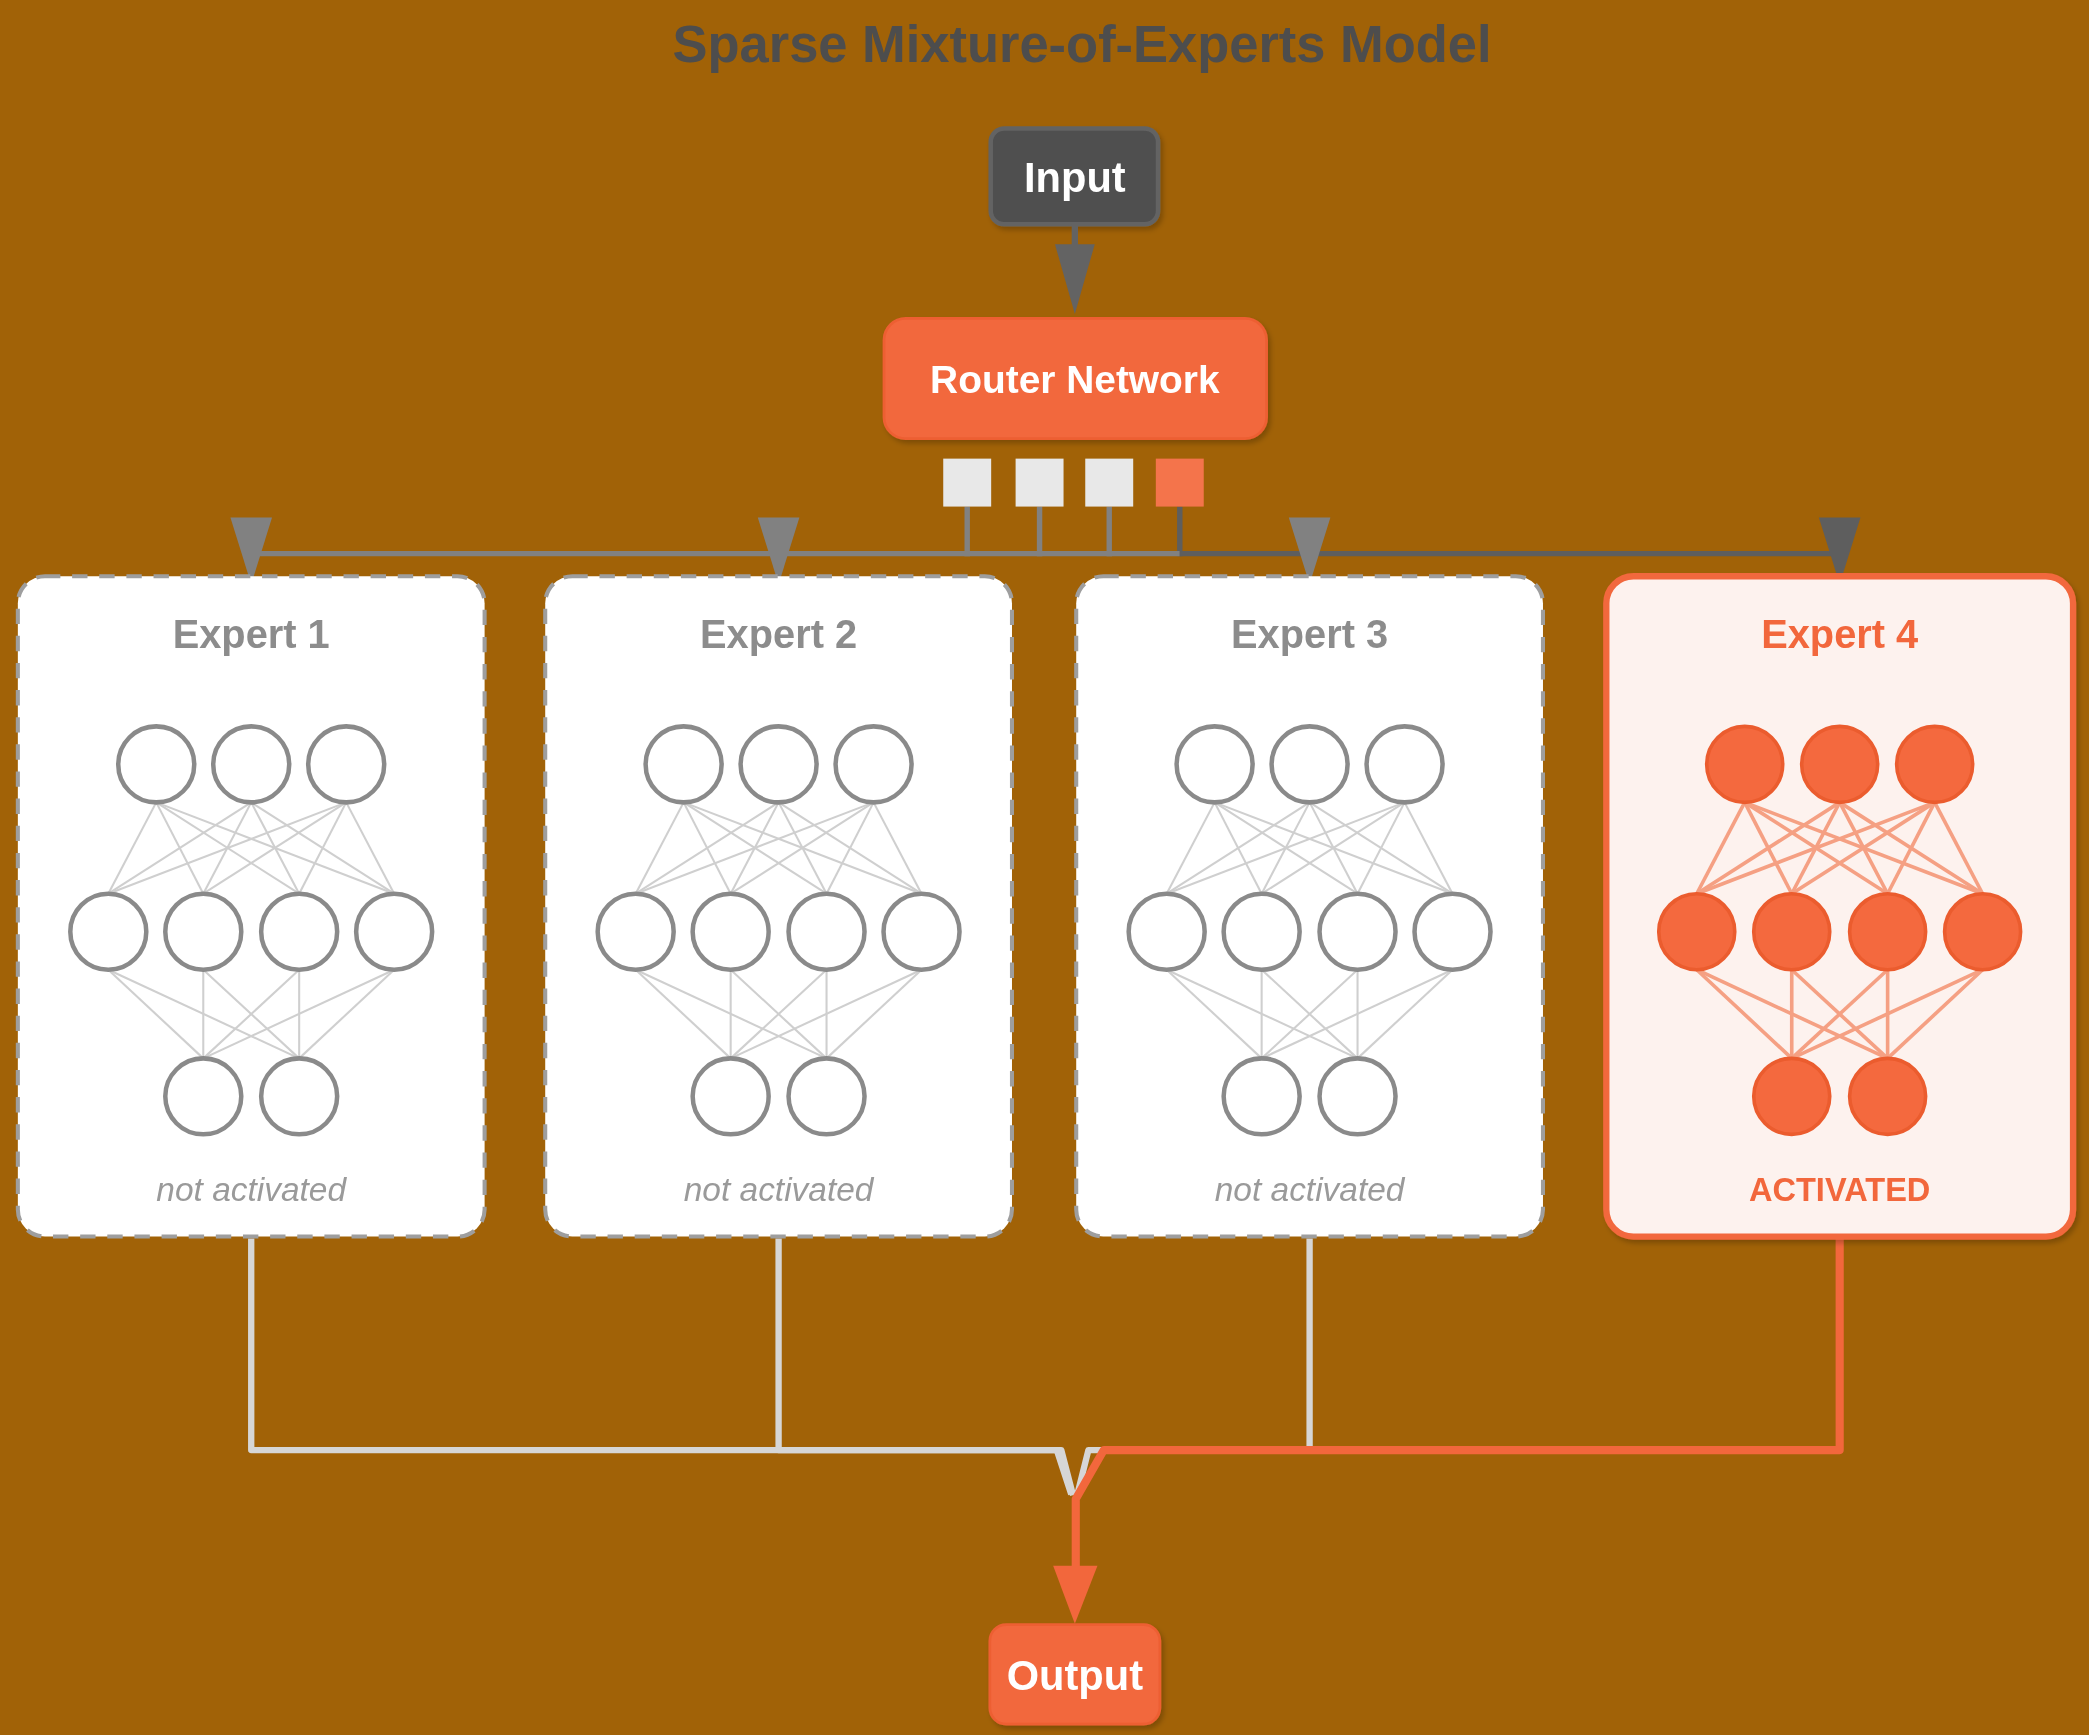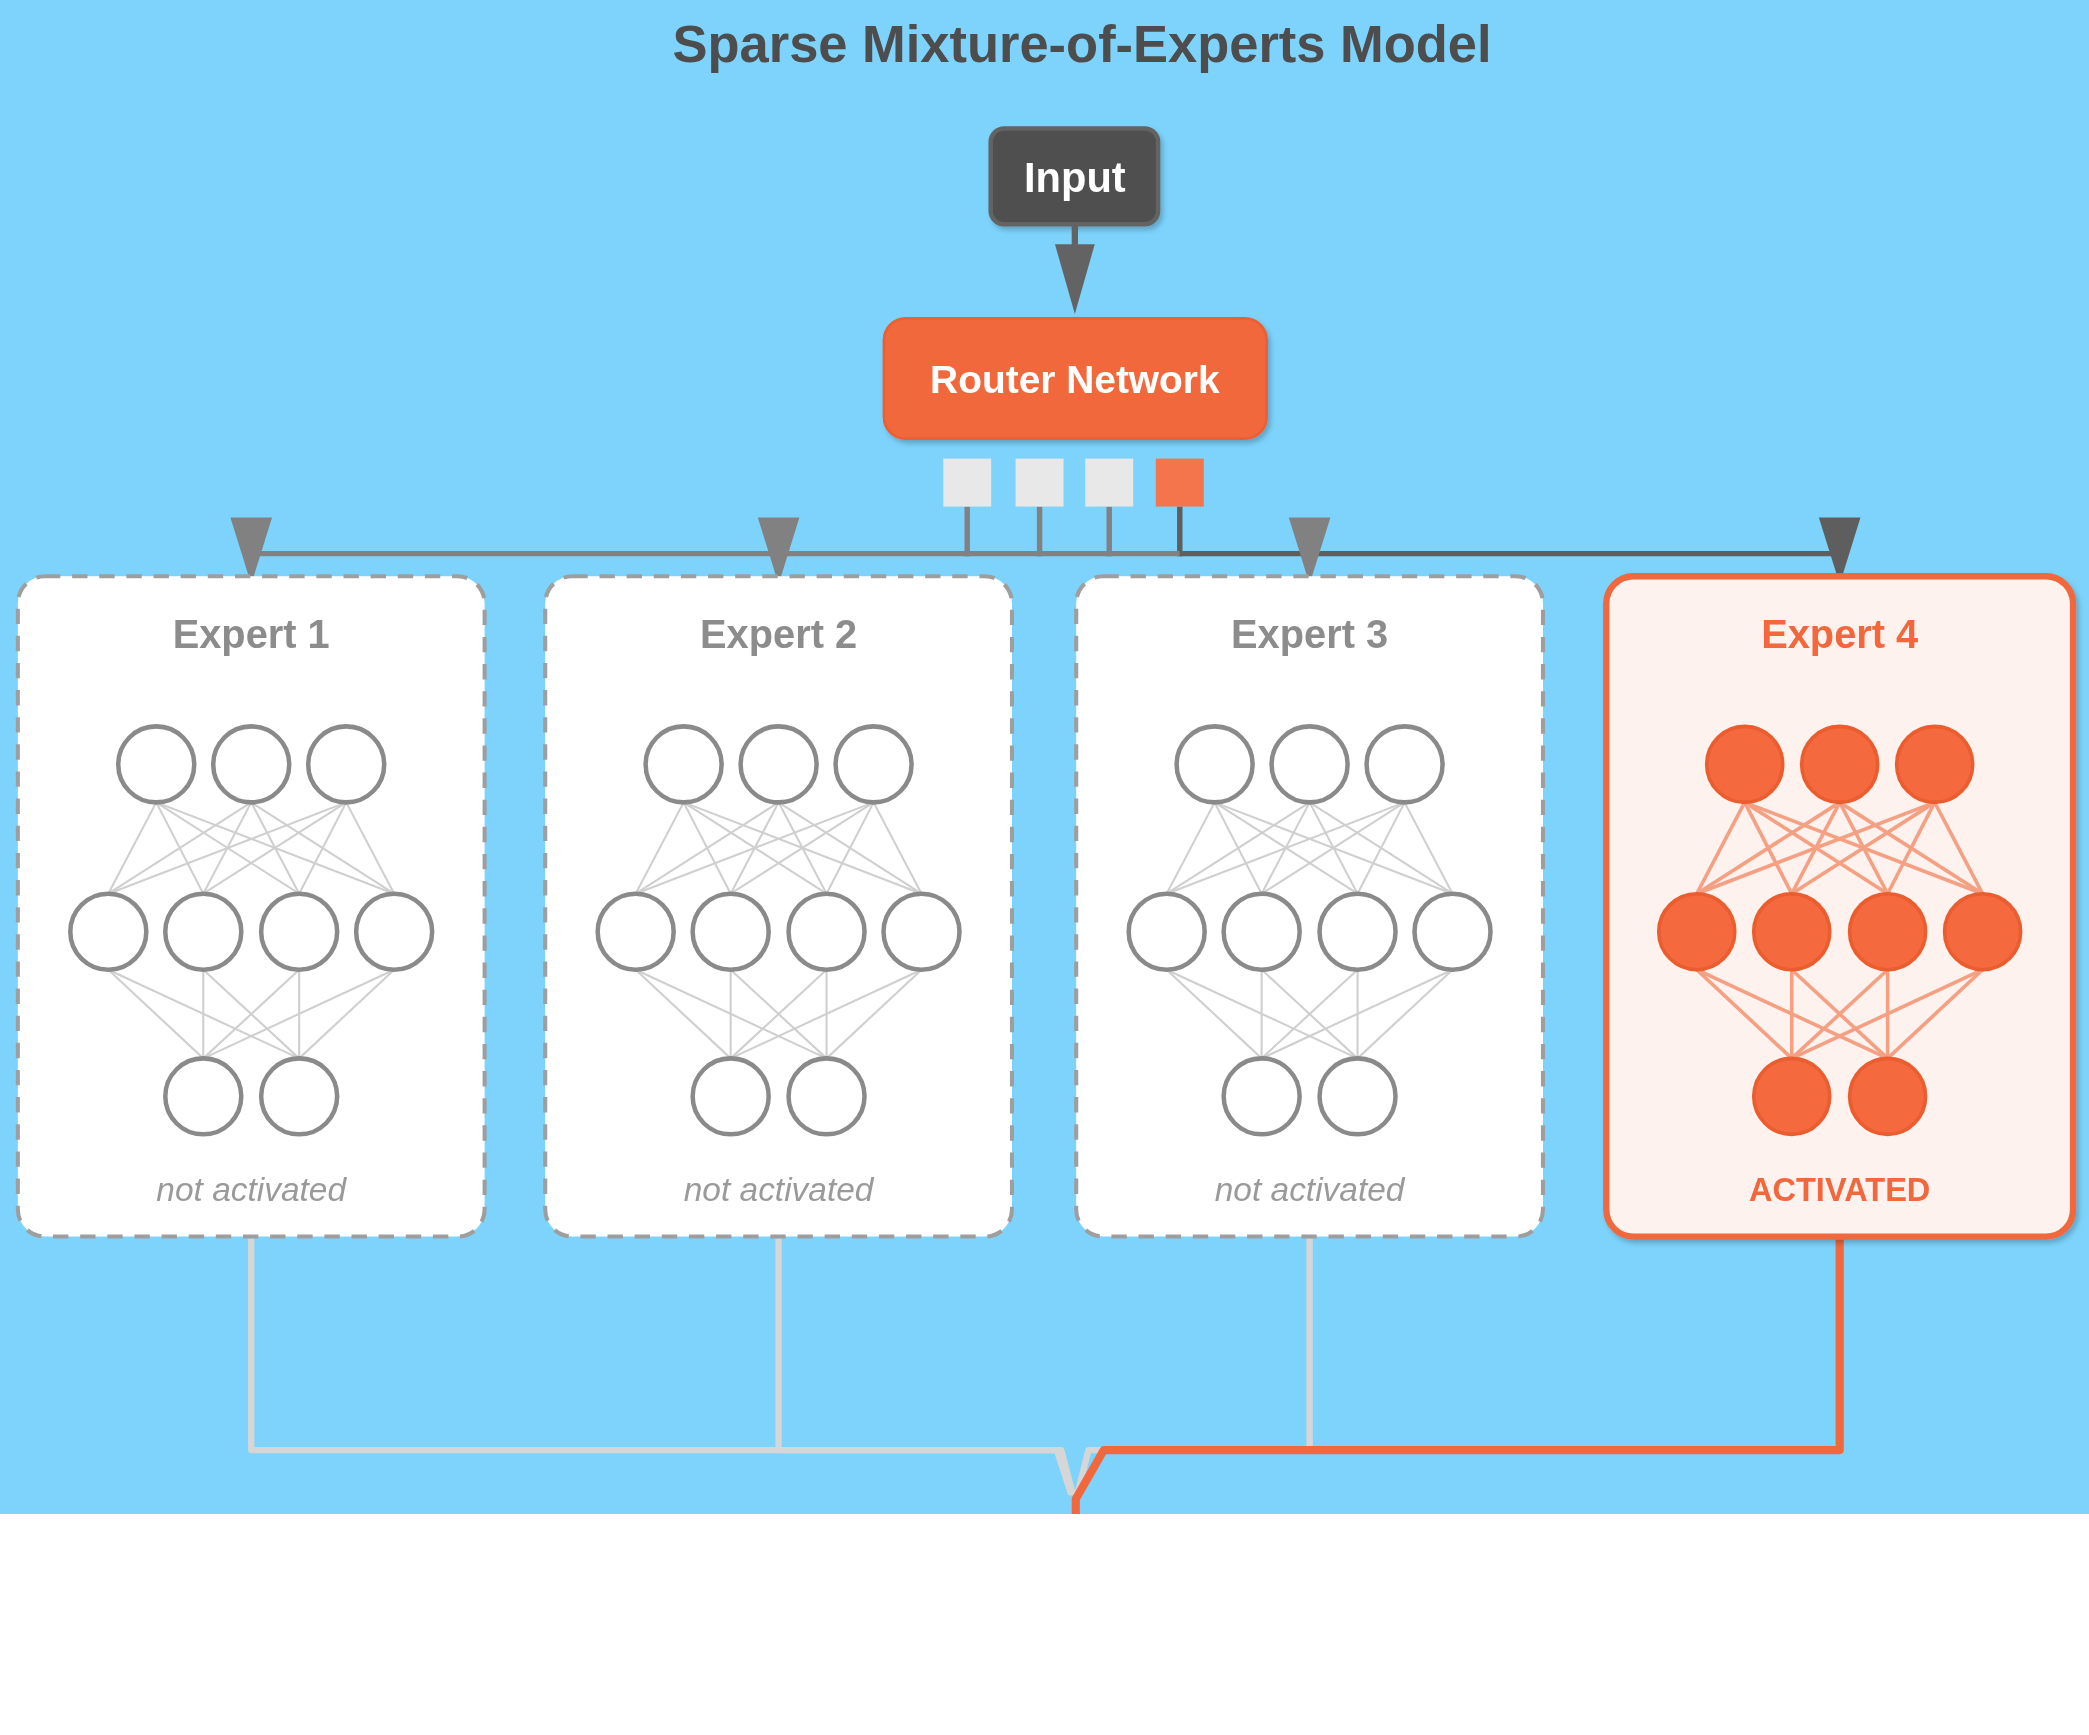--- a/index.html
+++ b/index.html
@@ -1,16 +1,16 @@
 <!DOCTYPE html>
 <html style="font-size:14.5px"><head>
 <meta charset="utf-8">
 <style>
   html,body{margin:0;padding:0;background:#ffffff;}
-  .stage{width:2090px;height:1514px;position:relative;background:#7dd3fc;}
+  .stage{width:2090px;height:1735px;position:relative;background:#a16207;}
   svg{display:block;}
   text{font-family:"Liberation Sans",sans-serif;}
   .title-text{font-weight:700;font-size:58px;fill:#4D4D4D;text-anchor:middle;}
   .io-label{font-weight:700;font-size:46px;fill:#ffffff;text-anchor:middle;}
   .router-label{font-weight:700;font-size:43px;fill:#ffffff;text-anchor:middle;}
   .expert-title{font-weight:700;font-size:44px;text-anchor:middle;}
   .status-inactive{font-style:italic;font-size:37px;fill:#9A9A9A;text-anchor:middle;}
   .status-active{font-weight:700;font-size:36px;fill:#F2673C;text-anchor:middle;}
   .input-rect{fill:#4F4F4F;stroke:#636363;stroke-width:5;}
   .router-rect{fill:#F2673C;stroke:#ED5F33;stroke-width:3;}

